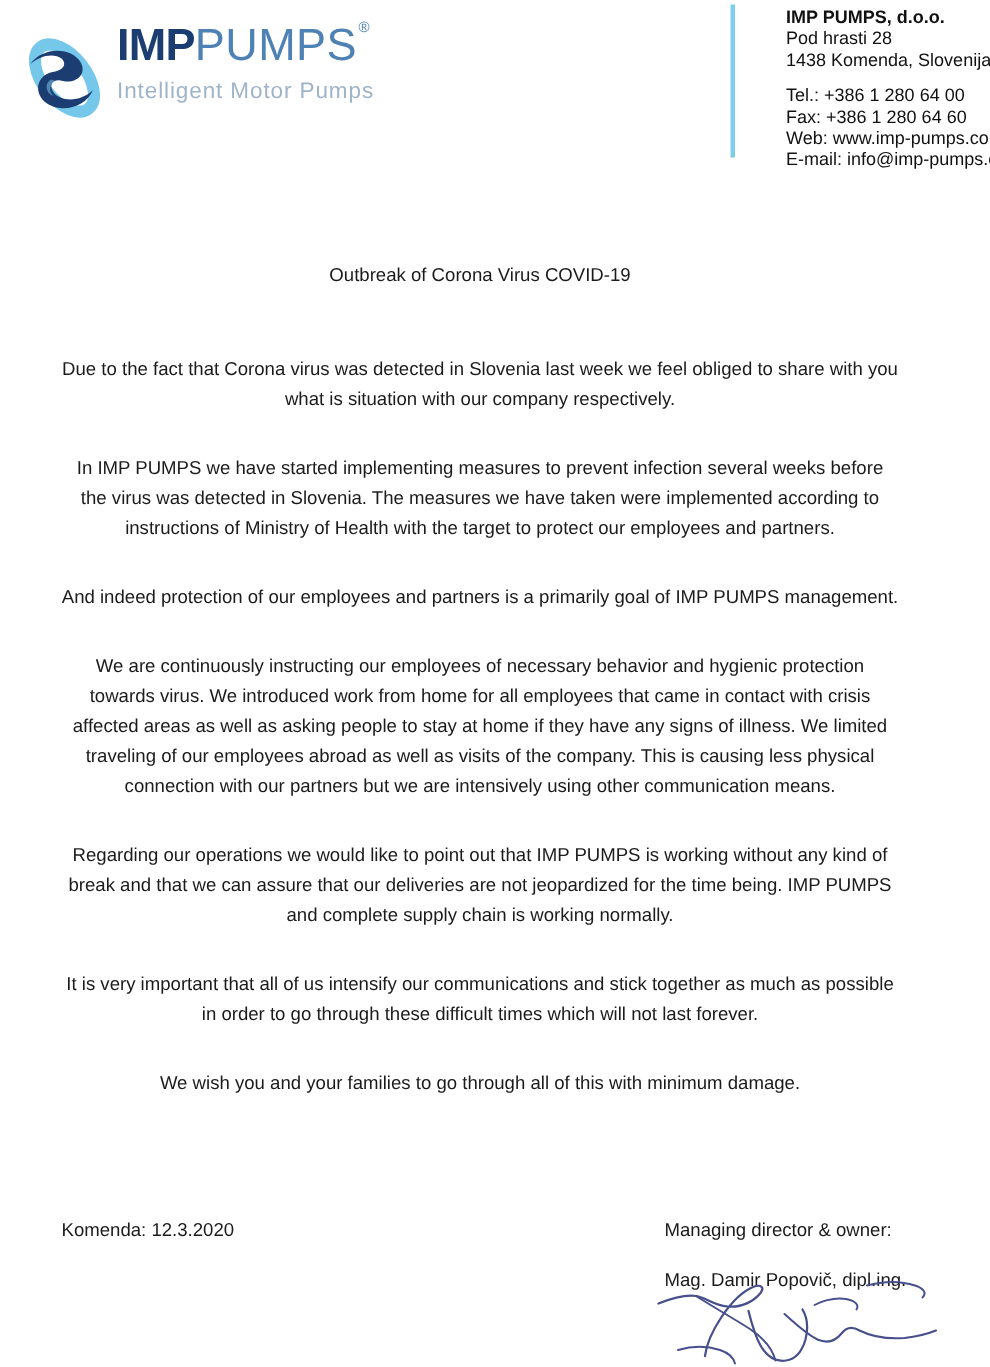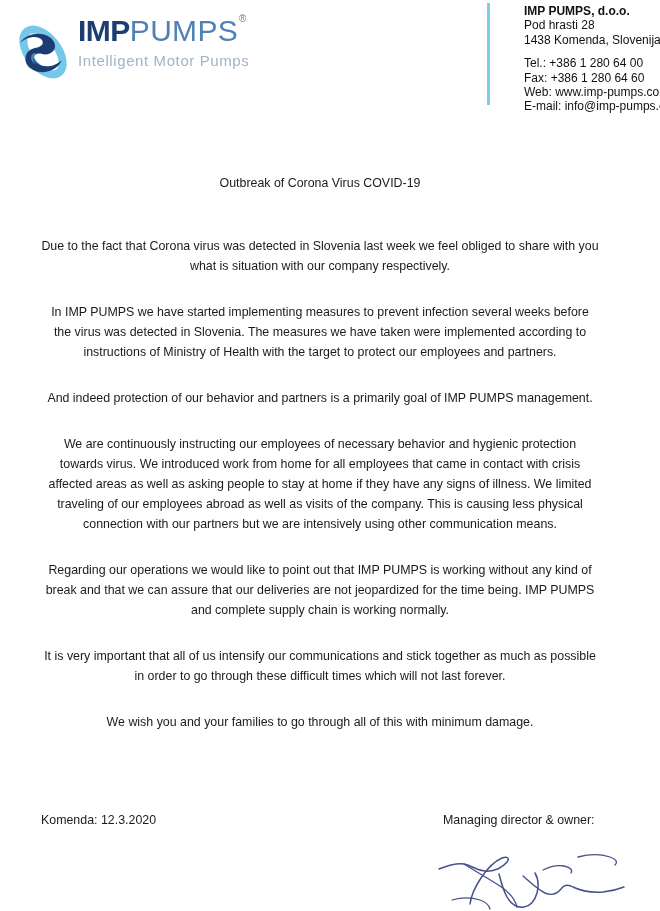--- a/index.html
+++ b/index.html
@@ -196,31 +196,32 @@
       <div><span class="addr-label">Web:</span> <span>www.imp-pumps.com</span></div>
       <div><span class="addr-label">E-mail:</span> <span>info@imp-pumps.com</span></div>
     </div>
 
   </div>
 
   <div id="letter-body">
     <p class="para subject">Outbreak of Corona Virus COVID-19</p>
     <p class="para">Due to the fact that Corona virus was detected in Slovenia last week we feel obliged to share with you what is situation with our company respectively.</p>
     <p class="para">In IMP PUMPS we have started implementing measures to prevent infection several weeks before the virus was detected in Slovenia. The measures we have taken were implemented according to instructions of Ministry of Health with the target to protect our employees and partners.</p>
-    <p class="para">And indeed protection of our behavior and partners is a primarily goal of IMP PUMPS management.</p>
+    <p class="para">And indeed protection of our employees and partners is a primarily goal of IMP PUMPS management.</p>
     <p class="para">We are continuously instructing our employees of necessary behavior and hygienic protection towards virus. We introduced work from home for all employees that came in contact with crisis affected areas as well as asking people to stay at home if they have any signs of illness. We limited traveling of our employees abroad as well as visits of the company. This is causing less physical connection with our partners but we are intensively using other communication means.</p>
     <p class="para">Regarding our operations we would like to point out that IMP PUMPS is working without any kind of break and that we can assure that our deliveries are not jeopardized for the time being. IMP PUMPS and complete supply chain is working normally.</p>
     <p class="para">It is very important that all of us intensify our communications and stick together as much as possible in order to go through these difficult times which will not last forever.</p>
     <p class="para last-para">We wish you and your families to go through all of this with minimum damage.</p>
   </div>
 
   <div id="closing">
     <div id="place-date">Komenda: 12.3.2020</div>
     <div id="signer-block">
       <p id="signer-role">Managing director &amp; owner:</p>
+      <p id="signer-name">Mag. Damir Popovič, dipl.ing.</p>
     </div>
   </div>
 
   <div id="signature">
     <svg viewBox="0 0 210 59" width="210" height="59" xmlns="http://www.w3.org/2000/svg">
       <g fill="none" stroke="#47508c" stroke-linecap="round" stroke-linejoin="round">
         <path d="M 2 17 C 12 13, 20 11, 27 12 C 34 13, 38 18, 48 19
                  C 58 20, 66 15, 70 10 C 73 6, 70 4, 65 6
                  C 58 9, 50 17, 44 26 C 38 35, 34 44, 33 52" stroke-width="1.5"></path>
         <path d="M 27 12 C 38 19, 52 27, 63 34 C 72 40, 78 47, 80 55" stroke-width="1.3"></path>

